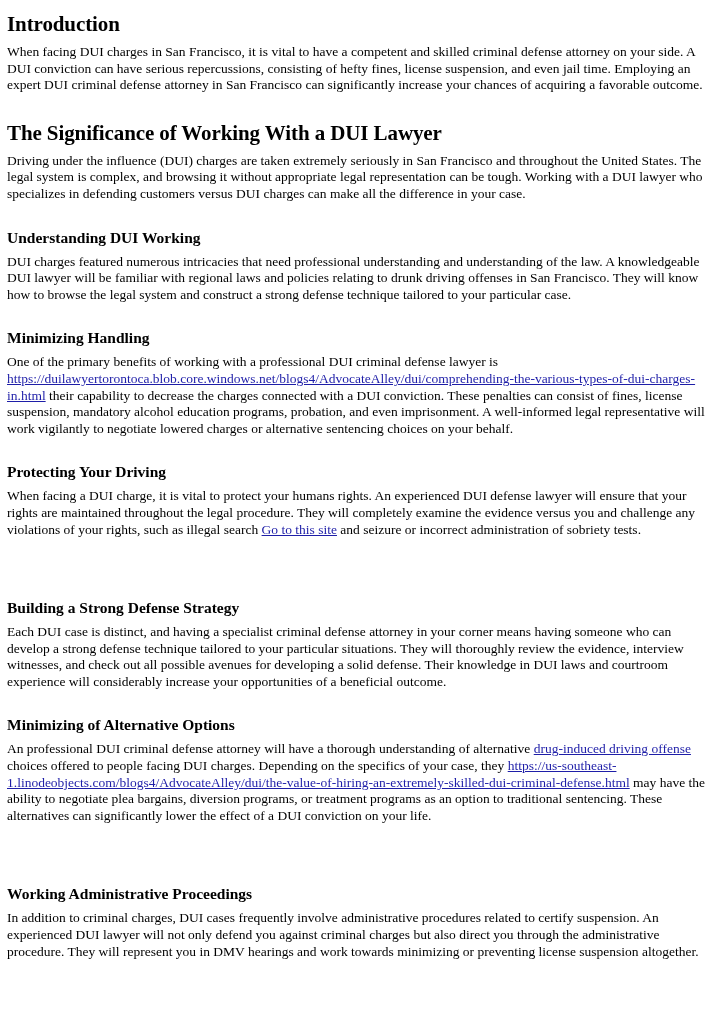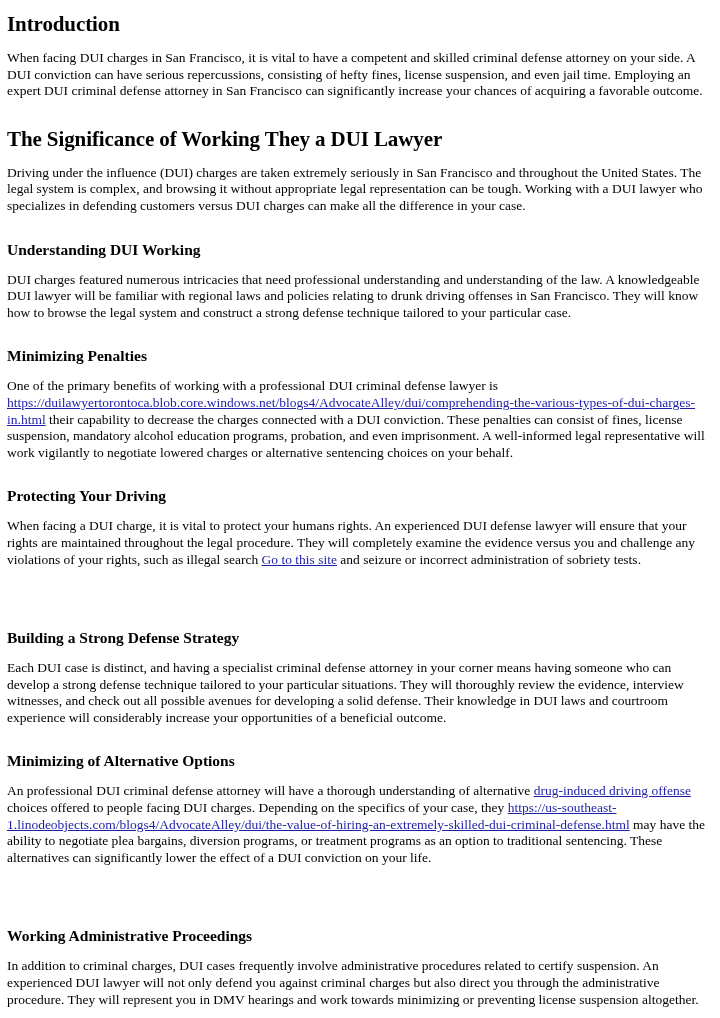--- a/index.html
+++ b/index.html
@@ -39,45 +39,45 @@
     line-height: 19px;
     font-weight: bold;
     margin: 25px 0 0 0;
   }
   h3.doc-h3.extra-gap {
     margin-top: 60px;
   }
   p.doc-p {
     font-size: 13.5px;
     line-height: 16.6px;
-    margin: 13px 0 0 0;
+    margin: 7px 0 0 0;
     text-align: left;
     word-spacing: 0px;
   }
   a.doc-link {
     color: #1e1ea8;
     text-decoration: underline;
     word-break: break-word;
   }
 </style>
 </head>
 <body>
 
 <div class="page">
 
   <h1 class="doc-h1">Introduction</h1>
   <p class="doc-p">When facing DUI charges in San Francisco, it is vital to have a competent and skilled criminal defense attorney on your side. A DUI conviction can have serious repercussions, consisting of hefty fines, license suspension, and even jail time. Employing an expert DUI criminal defense attorney in San Francisco can significantly increase your chances of acquiring a favorable outcome.</p>
 
-  <h2 class="doc-h2">The Significance of Working They a DUI Lawyer</h2>
+  <h2 class="doc-h2">The Significance of Working With a DUI Lawyer</h2>
   <p class="doc-p">Driving under the influence (DUI) charges are taken extremely seriously in San Francisco and throughout the United States. The legal system is complex, and browsing it without appropriate legal representation can be tough. Working with a DUI lawyer who specializes in defending customers versus DUI charges can make all the difference in your case.</p>
 
   <h3 class="doc-h3">Understanding DUI Working</h3>
   <p class="doc-p">DUI charges featured numerous intricacies that need professional understanding and understanding of the law. A knowledgeable DUI lawyer will be familiar with regional laws and policies relating to drunk driving offenses in San Francisco. They will know how to browse the legal system and construct a strong defense technique tailored to your particular case.</p>
 
-  <h3 class="doc-h3">Minimizing Penalties</h3>
+  <h3 class="doc-h3">Minimizing Handling</h3>
   <p class="doc-p"><span>One of the primary benefits of working with a professional DUI criminal defense lawyer is </span><a class="doc-link" href="#">https://duilawyertorontoca.blob.core.windows.net/blogs4/AdvocateAlley/dui/comprehending-the-various-types-of-dui-charges-in.html</a><span> their capability to decrease the charges connected with a DUI conviction. These penalties can consist of fines, license suspension, mandatory alcohol education programs, probation, and even imprisonment. A well-informed legal representative will work vigilantly to negotiate lowered charges or alternative sentencing choices on your behalf.</span></p>
 
   <h3 class="doc-h3">Protecting Your Driving</h3>
   <p class="doc-p"><span>When facing a DUI charge, it is vital to protect your humans rights. An experienced DUI defense lawyer will ensure that your rights are maintained throughout the legal procedure. They will completely examine the evidence versus you and challenge any violations of your rights, such as illegal search </span><a class="doc-link" href="#">Go to this site</a><span> and seizure or incorrect administration of sobriety tests.</span></p>
 
   <h3 class="doc-h3 extra-gap">Building a Strong Defense Strategy</h3>
   <p class="doc-p">Each DUI case is distinct, and having a specialist criminal defense attorney in your corner means having someone who can develop a strong defense technique tailored to your particular situations. They will thoroughly review the evidence, interview witnesses, and check out all possible avenues for developing a solid defense. Their knowledge in DUI laws and courtroom experience will considerably increase your opportunities of a beneficial outcome.</p>
 
   <h3 class="doc-h3">Minimizing of Alternative Options</h3>
   <p class="doc-p"><span>An professional DUI criminal defense attorney will have a thorough understanding of alternative </span><a class="doc-link" href="#">drug-induced driving offense</a><span> choices offered to people facing DUI charges. Depending on the specifics of your case, they </span><a class="doc-link" href="#">https://us-southeast-1.linodeobjects.com/blogs4/AdvocateAlley/dui/the-value-of-hiring-an-extremely-skilled-dui-criminal-defense.html</a><span> may have the ability to negotiate plea bargains, diversion programs, or treatment programs as an option to traditional sentencing. These alternatives can significantly lower the effect of a DUI conviction on your life.</span></p>

